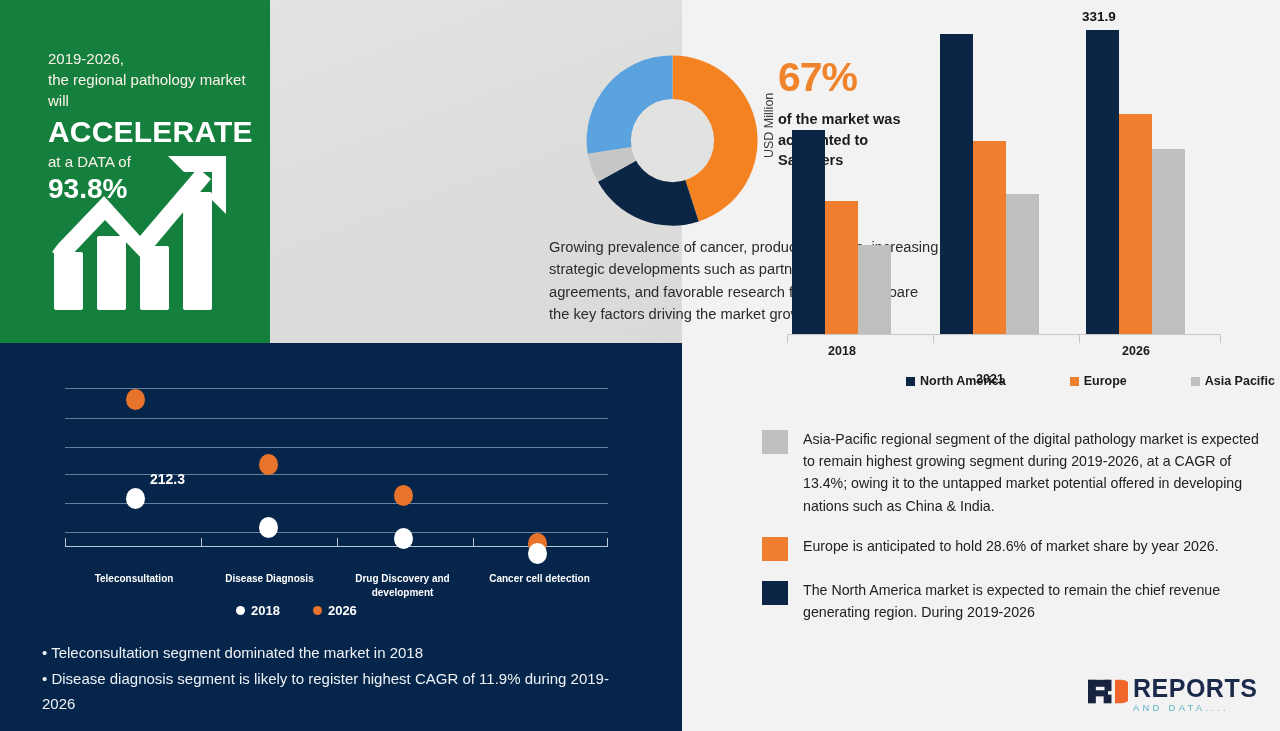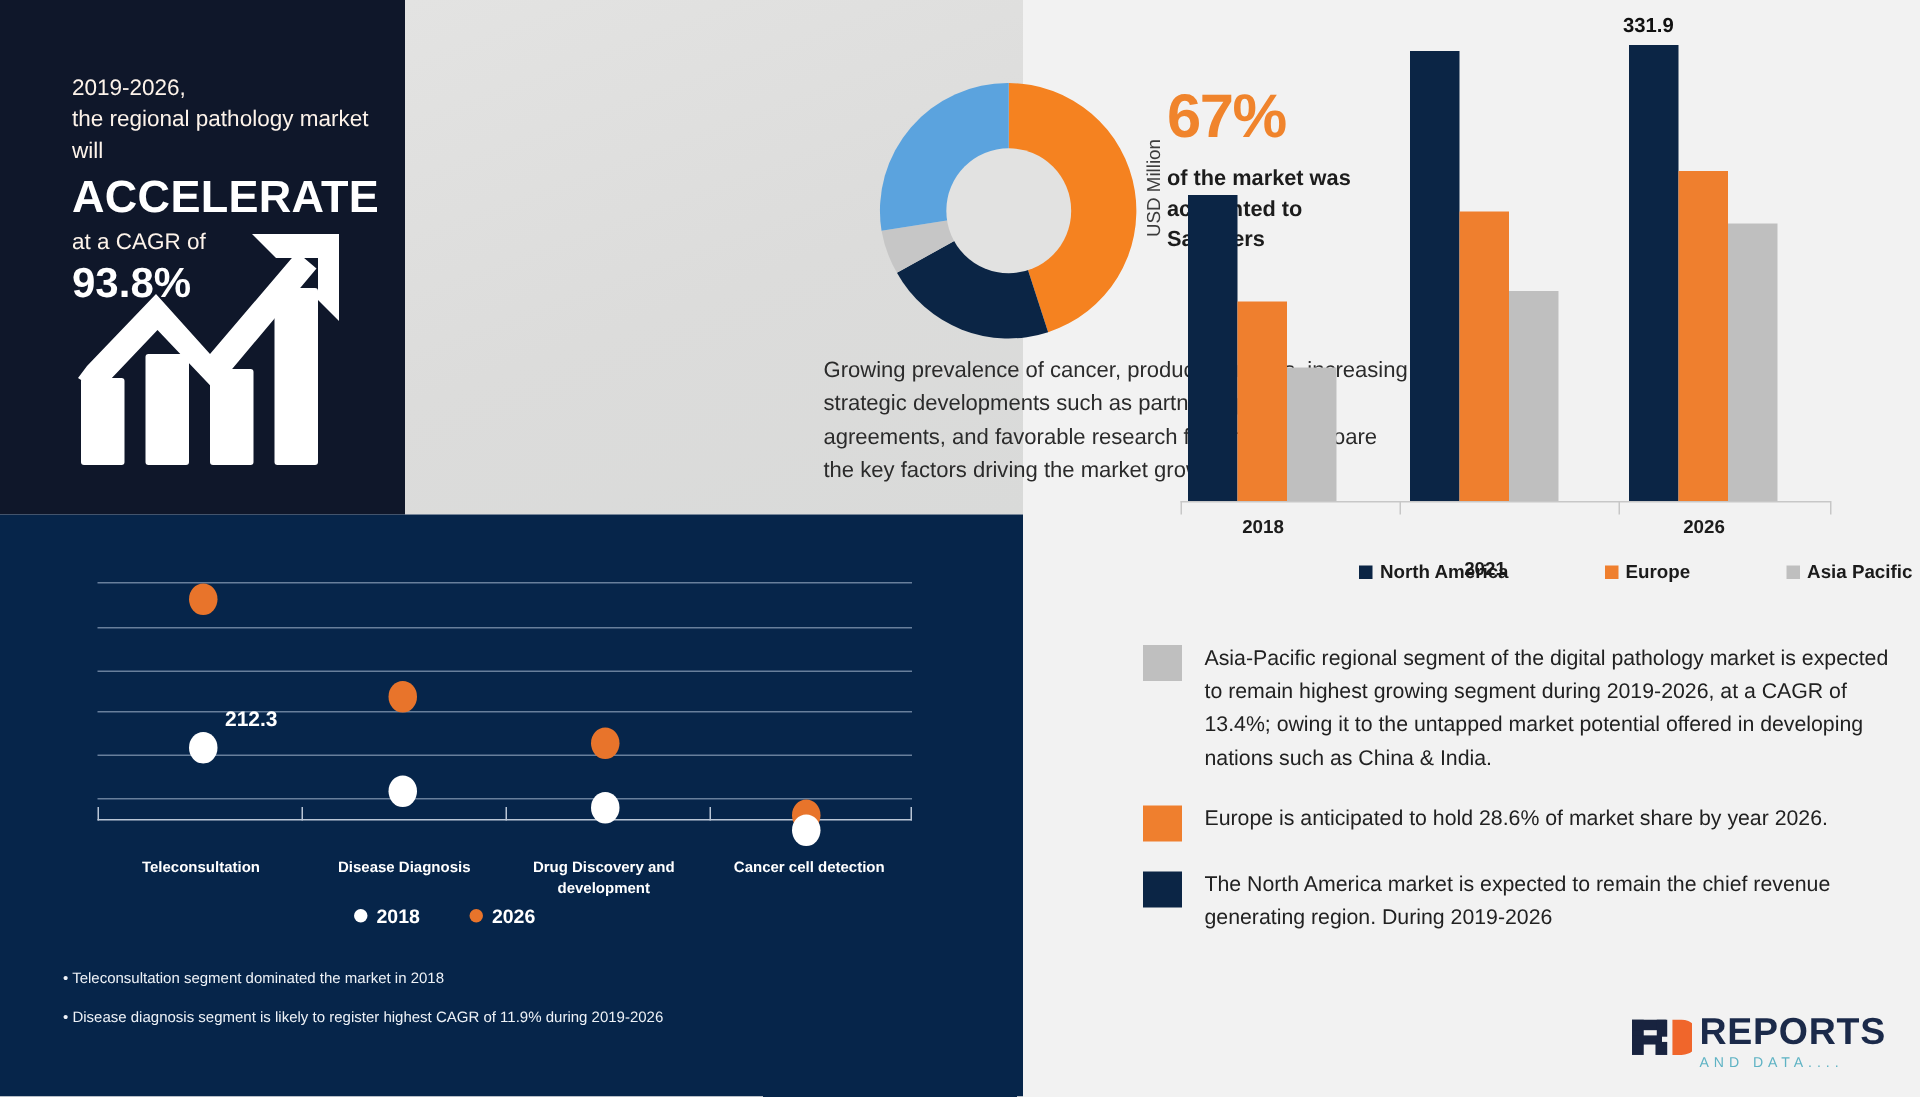--- a/index.html
+++ b/index.html
@@ -8,21 +8,21 @@
     background:#f2f2f2;
     font-family:"Liberation Sans", sans-serif;
     overflow:hidden;
     position:relative;
   }
   #root{position:absolute;inset:0;background:#f2f2f2;}
 
   
   .panel-orange{
     position:absolute;left:0;top:0;width:270px;height:343px;
-    background:#0f172a;
+    background:#15803d;
   }
   .panel-gray{
     position:absolute;left:270px;top:0;width:412px;height:343px;
     background:linear-gradient(160deg,#e3e3e2 0%,#dcdcdb 55%,#d9dad9 100%);
   }
   .panel-navy{
     position:absolute;left:0;top:343px;width:682px;height:388px;
     background:#072palette;
     background:#072a4e;
   }
@@ -74,21 +74,21 @@
     text-align:center;line-height:14px;
   }
   .dp-legend{
     position:absolute;left:236px;top:603px;display:flex;gap:33px;align-items:center;
   }
   .dp-legend .li{display:flex;align-items:center;gap:6px;color:#ffffff;font-size:13px;font-weight:bold;}
   .dp-legend .sw{width:9px;height:9px;border-radius:50%;display:inline-block;}
 
   .bullets{
     position:absolute;left:42px;top:640px;width:580px;
-    color:#eef2f7;font-size:10px;line-height:25.5px;
+    color:#eef2f7;font-size:15px;line-height:25.5px;
   }
   .bullets div{white-space:pre-wrap;}
 
   
   .bar-chart{position:absolute;left:682px;top:0;width:598px;height:400px;}
   .ylabel{
     position:absolute;left:762px;top:158px;
     transform:rotate(-90deg);transform-origin:left top;
     font-size:12.5px;color:#3c3c3c;white-space:nowrap;
   }
@@ -119,21 +119,21 @@
 </head>
 <body>
 
 <div id="root">
 
   <div class="panel-orange">
     <div class="accel-text">
       <div class="accel-line1">2019-2026,</div>
       <div class="accel-line1">the regional pathology market will</div>
       <div class="accel-big">ACCELERATE</div>
-      <div class="accel-line2">at a CAGR of</div>
+      <div class="accel-line2">at a DATA of</div>
       <div class="accel-pct">93.8%</div>
     </div>
 
     <div class="growth-icon">
       <svg viewBox="0 0 190 165" width="190" height="165" aria-hidden="true">
         <g fill="#ffffff">
           <rect x="6" y="104" width="29" height="58" rx="2"></rect>
           <rect x="49" y="88" width="29" height="74" rx="2"></rect>
           <rect x="92" y="98" width="29" height="64" rx="2"></rect>
           <rect x="135" y="44" width="29" height="118" rx="2"></rect>

